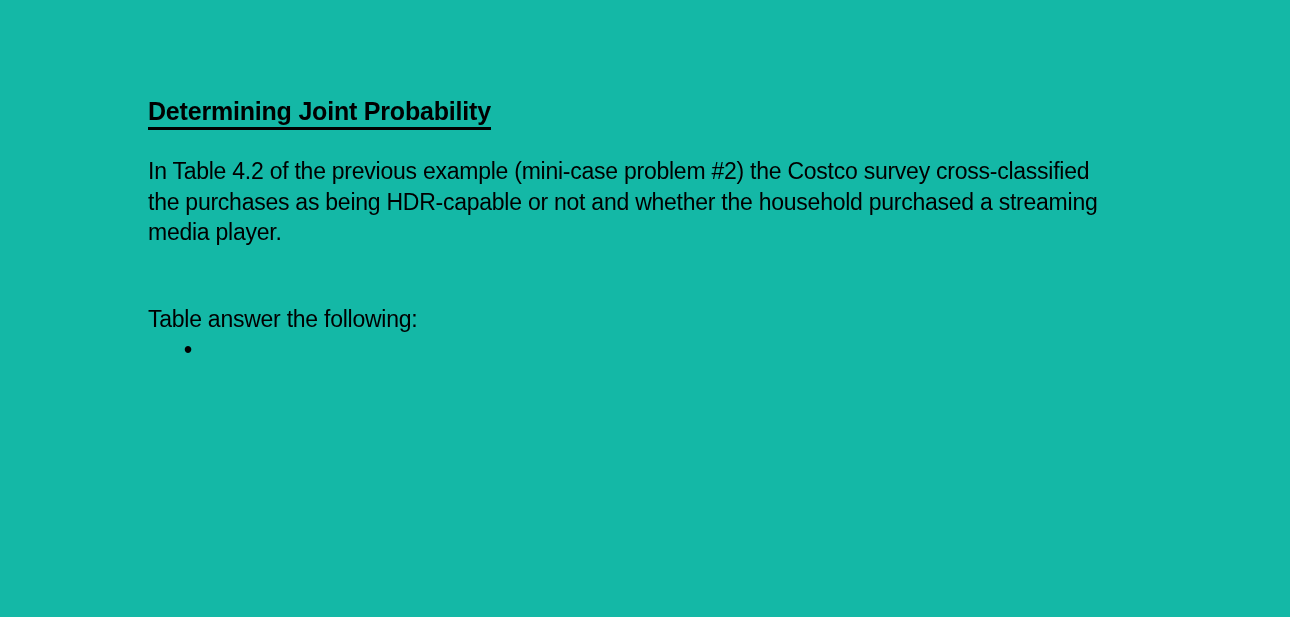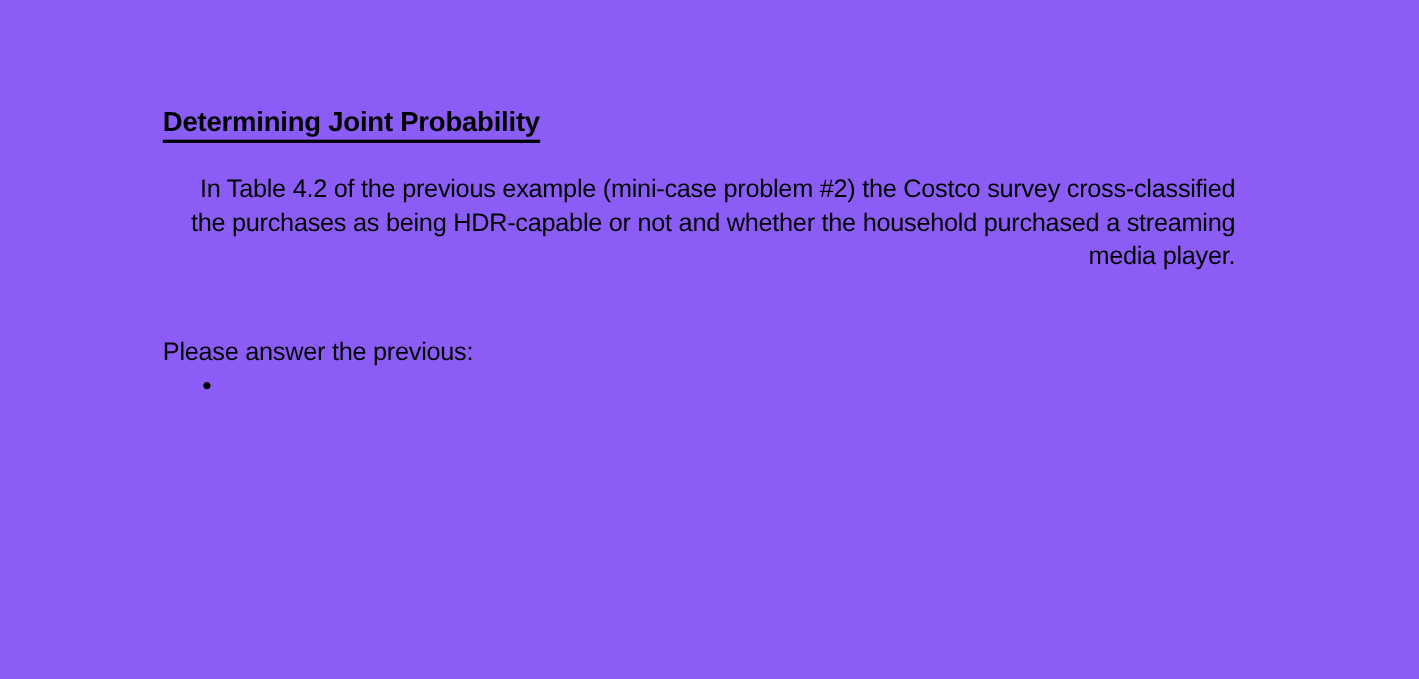--- a/index.html
+++ b/index.html
@@ -13,21 +13,21 @@
     height: 617px;
     overflow: hidden;
     font-family: "Liberation Sans", sans-serif;
     color: #000000;
     -webkit-font-smoothing: antialiased;
   }
   .page {
     position: relative;
     width: 1290px;
     height: 617px;
-    background: #8b5cf6;
+    background: #14b8a6;
   }
   .content {
     position: absolute;
     left: 148px;
     top: 96px;
     width: 990px;
   }
   .doc-title {
     font-size: 25px;
     font-weight: bold;
@@ -41,21 +41,20 @@
   }
   .title-row {
     margin: 0 0 26px 0;
   }
   .body-par {
     font-size: 23px;
     line-height: 30.5px;
     letter-spacing: -0.25px;
     margin: 0;
     width: 975px;
-    text-align: right;
   }
   .spacer-block {
     height: 56px;
   }
   .prompt-line {
     font-size: 23px;
     line-height: 30.5px;
     letter-spacing: -0.25px;
     margin: 0;
   }
@@ -88,21 +87,21 @@
   <div class="content">
 
     <div class="title-row">
       <h1 class="doc-title">Determining Joint Probability</h1>
     </div>
 
     <p class="body-par">In Table 4.2 of the previous example (mini-case problem #2) the Costco survey cross-classified the purchases as being HDR-capable or not and whether the household purchased a streaming media player.</p>
 
     <div class="spacer-block"></div>
 
-    <p class="prompt-line">Please answer the previous:</p>
+    <p class="prompt-line">Table answer the following:</p>
 
     <ul class="bullet-list">
       <li class="bullet-item">
         <span class="bullet-marker">•</span>
       </li>
     </ul>
 
   </div>
 </div>
 

